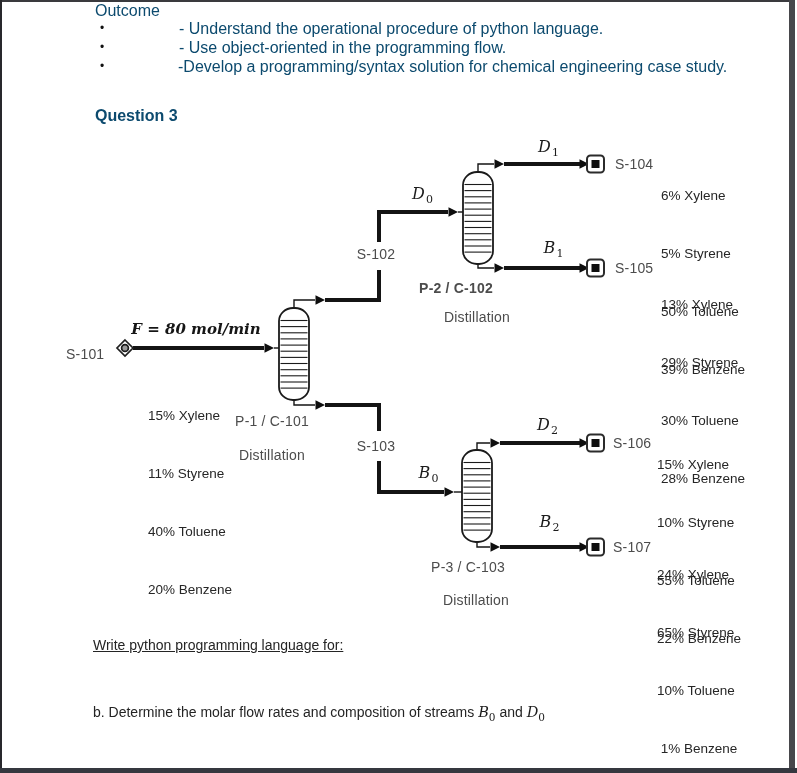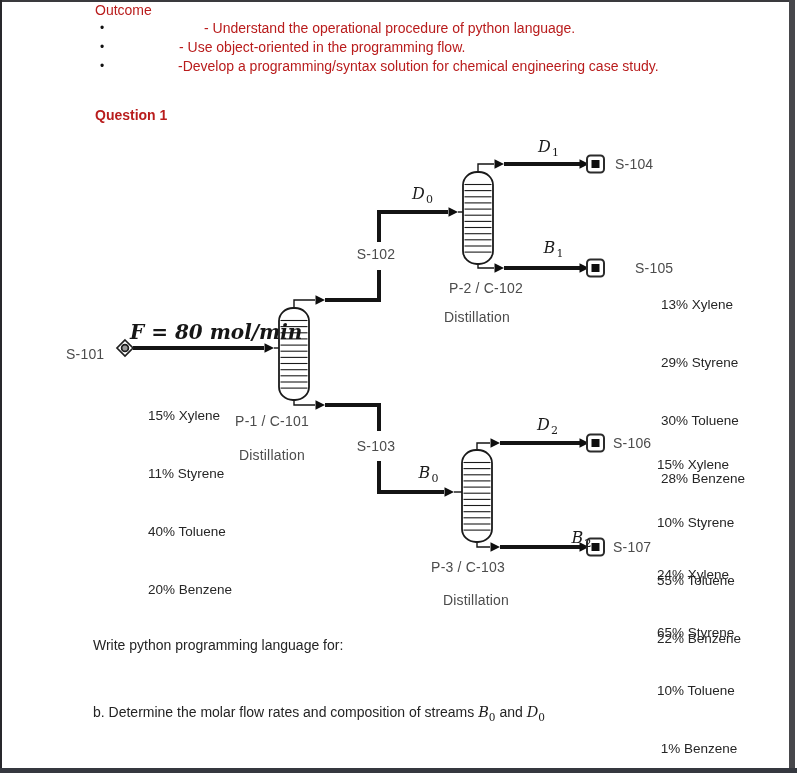--- a/index.html
+++ b/index.html
@@ -1,27 +1,27 @@
 <!DOCTYPE html>
 <html><head>
 <meta charset="utf-8">
 <style>
   html,body{margin:0;padding:0;background:#fff;}
   body{width:797px;height:773px;overflow:hidden;position:relative;
        font-family:"Liberation Sans",sans-serif;color:#232323;}
   .abs{position:absolute;}
-  .body-text{font-size:14px;color:#b91c1c;}
+  .body-text{font-size:16px;color:#0c4a6e;}
   .bold{font-weight:bold;}
   .dot{font-size:12px;color:#111;}
   .glabel{font-size:14px;color:#4c4c4c;letter-spacing:.2px;white-space:nowrap;}
   .comp{font-size:13.5px;color:#262626;line-height:19.4px;white-space:pre;}
   .ctr{text-align:center;}
   .mlabel{font-family:"DejaVu Serif",serif;font-style:italic;font-size:16px;color:#1c1c1c;white-space:nowrap;}
   .mlabel sub{font-size:11px;font-style:normal;vertical-align:baseline;position:relative;top:4px;left:1px;}
-  .flabel{font-family:"DejaVu Serif",serif;font-style:italic;font-weight:bold;font-size:20px;color:#161616;white-space:nowrap;}
+  .flabel{font-family:"DejaVu Serif",serif;font-style:italic;font-weight:bold;font-size:15px;color:#161616;white-space:nowrap;}
   .task{font-size:14px;color:#242424;white-space:pre;}
   .task .m{font-family:"DejaVu Serif",serif;font-style:italic;font-size:14.5px;color:#1c1c1c;}
   .task sub{font-size:10.5px;font-style:normal;vertical-align:baseline;position:relative;top:3.5px;}
   .frame-left{left:0;top:0;width:2px;height:768px;background:#28282c;}
   .frame-top{left:0;top:0;width:790px;height:2px;background:#3a3a3e;}
   .frame-right{left:789px;top:0;width:6px;height:773px;background:#47474b;}
   .frame-bottom{left:0;top:768px;width:797px;height:5px;background:#35383f;}
   svg.diagram{left:0;top:0;pointer-events:none;}
   .tk{stroke:#141414;stroke-width:4;fill:none;}
   .tn{stroke:#141414;stroke-width:1.4;fill:none;}
@@ -33,32 +33,32 @@
 
   <div class="abs frame-top"></div>
   <div class="abs frame-left"></div>
   <div class="abs frame-right"></div>
   <div class="abs frame-bottom"></div>
 
   <div class="abs body-text" style="left:95px;top:2px;">Outcome</div>
 
   <div class="abs" style="left:0;top:20px;width:760px;">
     <span class="abs dot" style="left:100px;top:1px;">•</span>
-    <span class="abs body-text" style="left:179px;top:0;margin-left:25px;">- Understand the operational procedure of python language.</span>
+    <span class="abs body-text" style="left:179px;top:0;">- Understand the operational procedure of python language.</span>
   </div>
   <div class="abs" style="left:0;top:39px;width:760px;">
     <span class="abs dot" style="left:100px;top:1px;">•</span>
     <span class="abs body-text" style="left:179px;top:0;">- Use object-oriented in the programming flow.</span>
   </div>
   <div class="abs" style="left:0;top:58px;width:760px;">
     <span class="abs dot" style="left:100px;top:1px;">•</span>
     <span class="abs body-text" style="left:178px;top:0;">-Develop a programming/syntax solution for chemical engineering case study.</span>
   </div>
 
-  <div class="abs body-text bold" style="left:95px;top:107px;">Question 1</div>
+  <div class="abs body-text bold" style="left:95px;top:107px;">Question 3</div>
 
   <svg class="abs diagram" width="797" height="773" viewBox="0 0 797 773">
     <defs>
       <g id="col">
         <rect x="0" y="0" width="30" height="92" rx="14" ry="13" fill="#ffffff" stroke="#1a1a1a" stroke-width="1.8"></rect>
         <g stroke="#1a1a1a" stroke-width="1.1">
           <line x1="1.5" y1="12.5" x2="28.5" y2="12.5"></line>
             <line x1="1.5" y1="18.6" x2="28.5" y2="18.6"></line>
           <line x1="1.5" y1="24.8" x2="28.5" y2="24.8"></line>
             <line x1="1.5" y1="30.9" x2="28.5" y2="30.9"></line>
@@ -156,51 +156,57 @@
   </div>
 
   <div class="abs glabel ctr" style="left:346px;top:246px;width:60px;">S-102</div>
   <div class="abs glabel ctr" style="left:346px;top:438px;width:60px;">S-103</div>
 
   <div class="abs mlabel ctr" style="left:407px;top:184px;width:30px;"><i>D</i><sub>0</sub></div>
   <div class="abs mlabel ctr" style="left:413px;top:463px;width:30px;"><i>B</i><sub>0</sub></div>
   <div class="abs mlabel ctr" style="left:533px;top:137px;width:30px;"><i>D</i><sub>1</sub></div>
   <div class="abs mlabel ctr" style="left:538px;top:238px;width:30px;"><i>B</i><sub>1</sub></div>
   <div class="abs mlabel ctr" style="left:532px;top:415px;width:30px;"><i>D</i><sub>2</sub></div>
-  <div class="abs mlabel ctr" style="left:566px;top:512px;width:30px;margin-top:16px;"><i>B</i><sub>2</sub></div>
+  <div class="abs mlabel ctr" style="left:534px;top:512px;width:30px;"><i>B</i><sub>2</sub></div>
 
   <div class="abs glabel ctr" style="left:222px;top:413px;width:100px;">P-1 / C-101</div>
   <div class="abs glabel ctr" style="left:222px;top:447px;width:100px;">Distillation</div>
-  <div class="abs glabel ctr" style="left:436px;top:280px;width:100px;">P-2 / C-102</div>
+  <div class="abs glabel ctr" style="left:406px;top:280px;width:100px;font-weight:bold;">P-2 / C-102</div>
   <div class="abs glabel ctr" style="left:427px;top:309px;width:100px;">Distillation</div>
   <div class="abs glabel ctr" style="left:418px;top:559px;width:100px;">P-3 / C-103</div>
   <div class="abs glabel ctr" style="left:426px;top:592px;width:100px;">Distillation</div>
 
   <div class="abs glabel" style="left:615px;top:156px;">S-104</div>
-  <div class="abs glabel" style="left:615px;top:260px;margin-left:20px;">S-105</div>
+  <div class="abs glabel" style="left:615px;top:260px;">S-105</div>
   <div class="abs glabel" style="left:613px;top:435px;">S-106</div>
   <div class="abs glabel" style="left:613px;top:539px;">S-107</div>
 
+  <div class="abs comp" style="left:661px;top:147px;">
+    <div>6% Xylene</div>
+    <div>5% Styrene</div>
+    <div>50% Toluene</div>
+    <div>39% Benzene</div>
+  </div>
   <div class="abs comp" style="left:661px;top:256px;">
     <div>13% Xylene</div>
     <div>29% Styrene</div>
     <div>30% Toluene</div>
     <div>28% Benzene</div>
   </div>
   <div class="abs comp" style="left:657px;top:416px;">
     <div>15% Xylene</div>
     <div>10% Styrene</div>
     <div>55% Toluene</div>
     <div>22% Benzene</div>
   </div>
   <div class="abs comp" style="left:657px;top:526px;">
     <div>24% Xylene</div>
     <div>65% Styrene</div>
     <div>10% Toluene</div>
     <div> 1% Benzene</div>
   </div>
 
-  <div class="abs task" style="left:93px;top:637px;">Write python programming language for:</div>
+  <div class="abs task" style="left:93px;top:637px;text-decoration:underline;">Write python programming language for:</div>
 
 
   <div class="abs task" style="left:93px;top:704px;"><span>b. Determine the molar flow rates and composition of streams </span><span class="m"><i>B</i><sub>0</sub></span><span> and </span><span class="m"><i>D</i><sub>0</sub></span></div>
 
 </div>
 
 </body></html>

